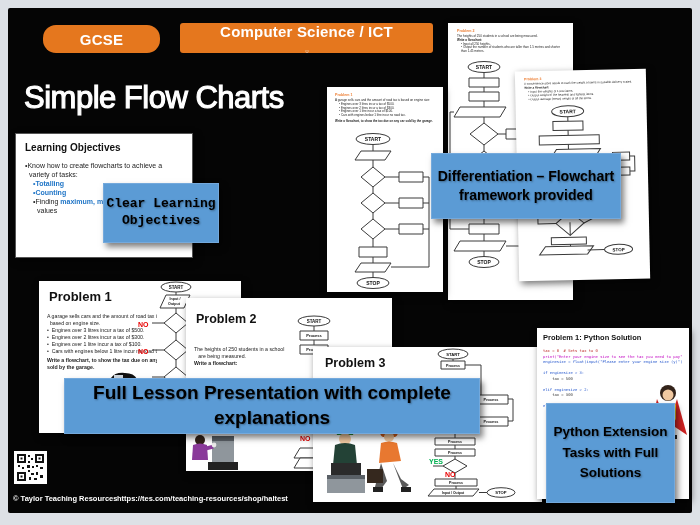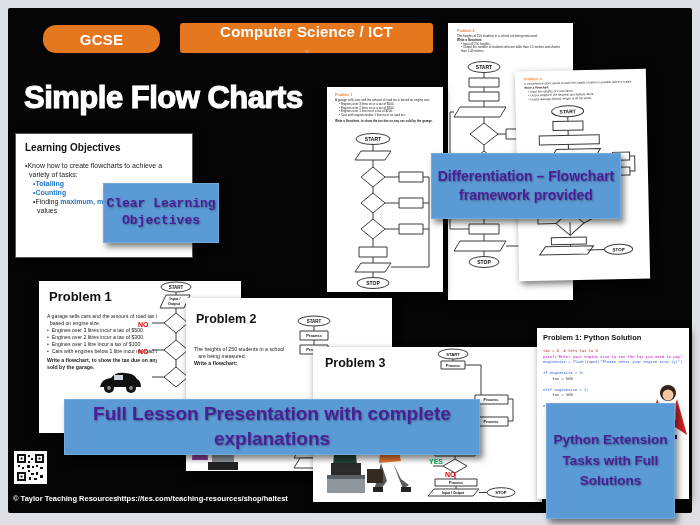--- a/index.html
+++ b/index.html
@@ -1,22 +1,22 @@
 <!DOCTYPE html>
 <html><head>
 <meta charset="utf-8">
 <style>
   html,body{margin:0;padding:0;}
   body{width:700px;height:525px;background:#dde1e6;font-family:"Liberation Sans",sans-serif;overflow:hidden;}
   #stage{position:relative;width:700px;height:525px;}
   .card{position:absolute;left:8px;top:8px;width:684px;height:505px;background:#050505;border-radius:2px;z-index:0;}
   .badge{position:absolute;background:#e5771e;color:#fff;font-weight:bold;display:flex;align-items:center;justify-content:center;gap:10px;border-radius:3px;z-index:10;font-size:15px;letter-spacing:.2px;}
-  .main-title{position:absolute;color:#fff;font-weight:bold;font-size:31px;letter-spacing:-.5px;-webkit-text-stroke:1.1px #fff;z-index:10;}
+  .main-title{position:absolute;color:#fff;font-weight:normal;font-size:31px;letter-spacing:-.5px;-webkit-text-stroke:1.1px #fff;z-index:10;}
   .page,.slide{position:absolute;background:#fff;box-shadow:2px 3px 7px rgba(0,0,0,.55);}
-  .banner{position:absolute;background:#5b9bd5;border:1px solid #74a9dc;color:#4c1d95;font-weight:bold;display:flex;align-items:center;justify-content:center;text-align:center;z-index:30;box-shadow:3px 4px 6px rgba(0,0,0,.5);text-shadow:1px 1px 2px rgba(0,0,0,.35);}
+  .banner{position:absolute;background:#5b9bd5;border:1px solid #74a9dc;color:#000000;font-weight:bold;display:flex;align-items:center;justify-content:center;text-align:center;z-index:30;box-shadow:3px 4px 6px rgba(0,0,0,.5);text-shadow:1px 1px 2px rgba(0,0,0,.35);}
   .shrink40{transform:scale(.4);transform-origin:0 0;}
   .shrink50{transform:scale(.5);transform-origin:0 0;}
   .abs{position:absolute;}
   .ws-head{color:#ed7d31;font-weight:bold;font-size:9px;margin-bottom:2px;}
   .ws-line{font-size:7.5px;color:#222;line-height:1.3;}
   .ws-ind{padding-left:10px;}
   .ws-bold{font-weight:bold;}
   .lo-title{font-weight:bold;font-size:10px;color:#111;}
   .lo-line{font-size:7px;color:#222;line-height:1.3;}
   .blue{color:#2176c7;font-weight:bold;}
@@ -347,24 +347,24 @@
       <rect x="22" y="52" width="8" height="4" fill="#222"></rect>
     </svg>
   </div>
 
   <div class="banner" style="left:103px;top:183px;width:114px;height:58px;font-size:13px;line-height:1.3;font-family:Liberation Mono, monospace;">
     <span>Clear Learning Objectives</span>
   </div>
   <div class="banner" style="left:431px;top:153px;width:180px;height:64px;font-size:14px;line-height:1.35;padding:0 4px;">
     <span>Differentiation – Flowchart framework provided</span>
   </div>
-  <div class="banner" style="left:64px;top:399px;width:414px;height:54px;font-size:19px;line-height:1.3;">
+  <div class="banner" style="left:64px;top:378px;width:414px;height:54px;font-size:19px;line-height:1.3;">
     <span>Full Lesson Presentation with complete explanations</span>
   </div>
-  <div class="banner" style="left:546px;top:403px;width:115px;height:90px;font-size:13.5px;line-height:1.55;padding:12px 6px;">
+  <div class="banner" style="left:546px;top:403px;width:115px;height:90px;font-size:13.5px;line-height:1.55;padding:4px 6px;">
     <span>Python Extension Tasks with Full Solutions</span>
   </div>
 
   <svg class="abs" style="left:14px;top:451px;z-index:10;" width="33" height="33" viewBox="0 0 33 33">
     <rect width="33" height="33" fill="#fff"></rect>
     <g fill="#111">
       <rect x="3" y="3" width="9" height="9"></rect>
         <rect x="21" y="3" width="9" height="9"></rect>
         <rect x="3" y="21" width="9" height="9"></rect>
       <rect x="5" y="5" width="5" height="5" fill="#fff"></rect>

